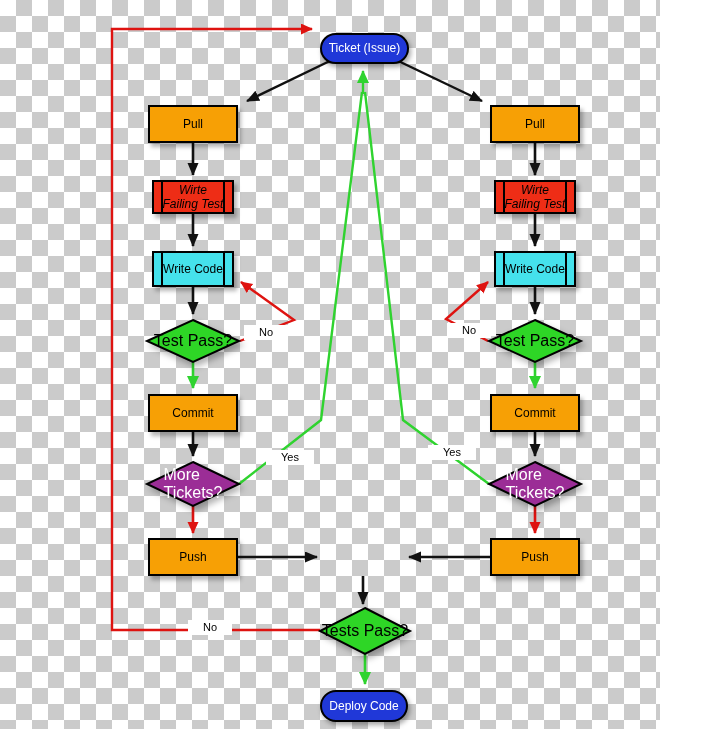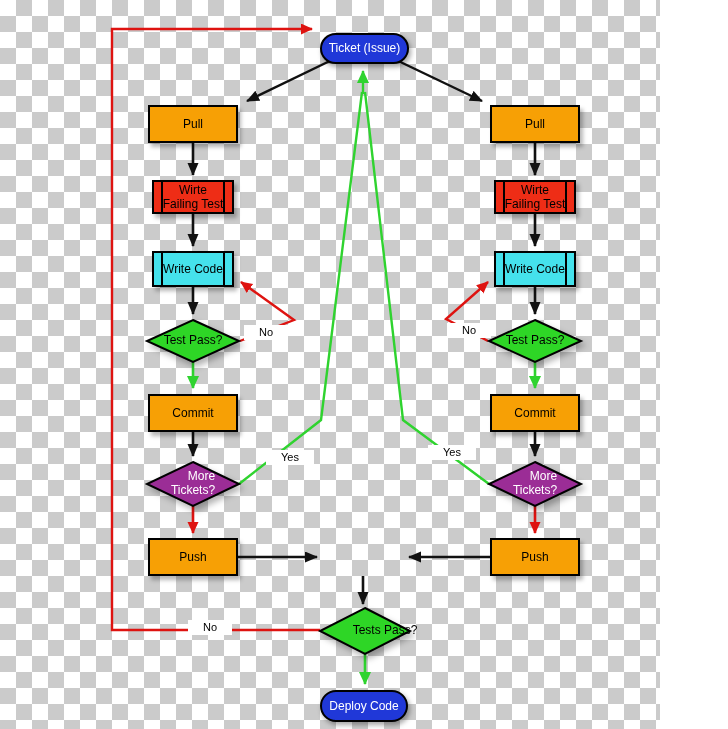--- a/index.html
+++ b/index.html
@@ -11,30 +11,30 @@
   }
   svg.edges{position:absolute;left:0;top:0;width:728px;height:729px;}
   .node{
     position:absolute;box-sizing:border-box;
     display:flex;align-items:center;justify-content:center;text-align:center;
     border:2px solid #000;color:#000;
     font-size:12px;line-height:1.2;white-space:pre-line;
     box-shadow:3px 4px 4px rgba(0,0,0,0.28);
   }
   .orange{background:#F7A005;}
-  .redbox{background:#EE2D16;}
+  .redbox{background:#EE2D16;font-style:italic;}
   .cyan{background:#45E2EC;}
   .bluebox{background:#2038D8;color:#fff;}
   .pill{border-radius:16px;background:#2038D8;color:#fff;box-shadow:2px 3px 5px rgba(0,0,0,0.35);}
   .sidebar::before,.sidebar::after{content:"";position:absolute;top:0;bottom:0;width:2px;background:#000;}
   .sidebar::before{left:7px;}
   .sidebar::after{right:7px;}
   .dtext{
-    position:absolute;display:flex;align-items:center;justify-content:center;text-align:right;
-    font-size:12px;line-height:1.15;color:#000;white-space:pre-line;pointer-events:none;
+    position:absolute;display:flex;align-items:center;justify-content:center;text-align:left;
+    font-size:16px;line-height:1.15;color:#000;white-space:pre-line;pointer-events:none;
   }
   .dtext.white{color:#fff;}
   .elabel{
     position:absolute;background:#ffffff;color:#000;
     font-size:11px;line-height:13px;padding:1px 15px;text-align:center;
   }
 </style>
 </head>
 <body>
 
@@ -110,21 +110,21 @@
 
 
   <div class="node pill" style="left:320px;top:690px;width:88px;height:32px;">Deploy Code</div>
 
   <div class="dtext" style="left:147px;top:329px;width:92px;height:24px;">Test Pass?</div>
   <div class="dtext" style="left:489px;top:329px;width:92px;height:24px;">Test Pass?</div>
   <div class="dtext white" style="left:147px;top:469px;width:92px;height:30px;">More
 Tickets?</div>
   <div class="dtext white" style="left:489px;top:469px;width:92px;height:30px;">More
 Tickets?</div>
-  <div class="dtext" style="left:320px;top:619px;width:90px;height:24px;margin-left:20px;">Tests Pass?</div>
+  <div class="dtext" style="left:320px;top:619px;width:90px;height:24px;">Tests Pass?</div>
 
   <div class="elabel" style="left:244px;top:325px;">No</div>
   <div class="elabel" style="left:447px;top:323px;">No</div>
   <div class="elabel" style="left:266px;top:450px;">Yes</div>
   <div class="elabel" style="left:428px;top:445px;">Yes</div>
   <div class="elabel" style="left:188px;top:620px;">No</div>
 
 </div>
 
 </body></html>

